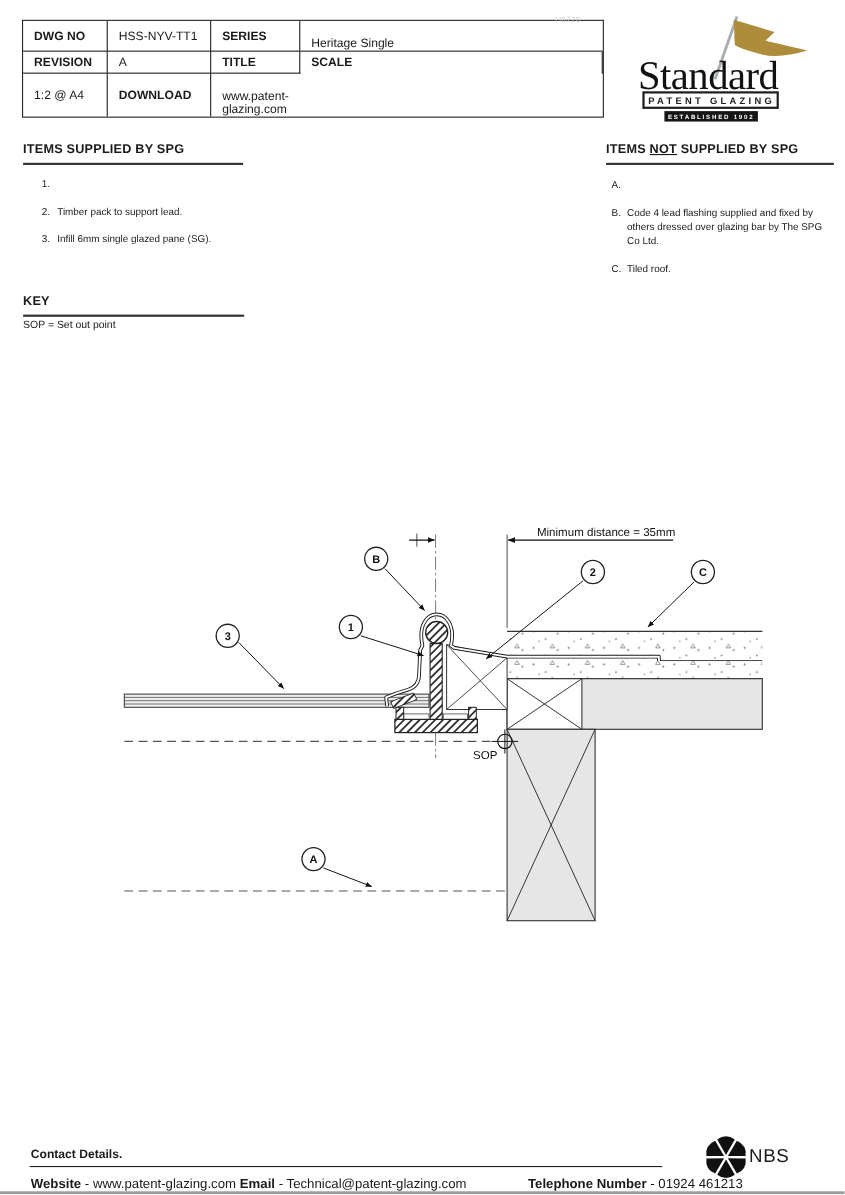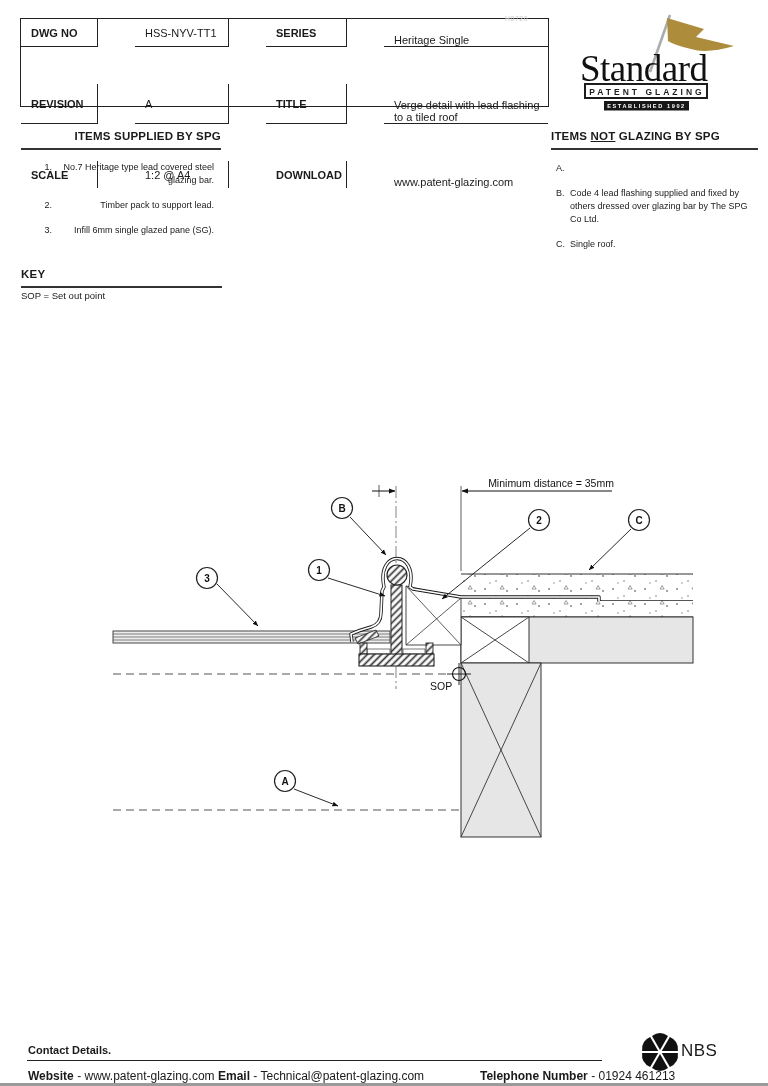--- a/index.html
+++ b/index.html
@@ -1,31 +1,31 @@
 <!DOCTYPE html>
 <html><head>
 <meta charset="utf-8">
 <style>
   html,body{margin:0;padding:0;background:#fff;}
   .page{position:relative;width:768px;height:1086px;background:#fff;overflow:hidden;
         font-family:"Liberation Sans",sans-serif;color:#1a1a1a;}
   
   .tb{position:absolute;left:20px;top:18px;width:529px;height:89px;
       border:1.6px solid #222;display:grid;
-      grid-template-columns:77px 94px 81px 1fr;grid-template-rows:1fr 1fr 1fr;box-sizing:border-box;gap:37px;}
+      grid-template-columns:77px 94px 81px 1fr;grid-template-rows:1fr 1fr 1fr;box-sizing:border-box;}
   .tb .cell{display:flex;align-items:center;padding-left:10px;font-size:11px;
       border-right:1.2px solid #222;border-bottom:1.2px solid #222;box-sizing:border-box;}
   .tb .cell.last-col{border-right:none;margin-top:15px;}
   .tb .cell.last-row{border-bottom:none;}
   .tb .lbl{font-weight:bold;}
   .watermark{position:absolute;left:505px;top:15px;font-size:7px;color:#c9c9c9;letter-spacing:.5px;}
   
   .sec-h{font-size:11.5px;font-weight:bold;letter-spacing:.2px;}
   .rule{height:1.5px;background:#333;margin-top:6px;}
-  .col-left{position:absolute;left:21px;top:130px;width:200px;text-align:right;}
+  .col-left{position:absolute;left:21px;top:130px;width:200px;}
   .col-right{position:absolute;left:551px;top:130px;width:207px;}
   .key-sec{position:absolute;left:21px;top:268px;width:201px;}
   ol.items{list-style:none;margin:0;padding:0;font-size:9px;line-height:13px;}
   .col-left ol.items{margin-top:11px;padding-left:17px;}
   .col-right ol.items{margin-top:12px;padding-left:5px;}
   ol.items li{display:flex;margin-bottom:12px;}
   ol.items .num{width:14px;flex:0 0 14px;}
   .col-left ol.items .txt{width:162px;}
   .col-right ol.items .txt{width:180px;}
   .key-entry{font-size:9.5px;margin-top:2px;}
@@ -51,21 +51,20 @@
 
   <div class="tb">
     <div class="cell lbl">DWG NO</div>
     <div class="cell">HSS-NYV-TT1</div>
     <div class="cell lbl">SERIES</div>
     <div class="cell last-col">Heritage Single</div>
 
     <div class="cell lbl">REVISION</div>
     <div class="cell">A</div>
     <div class="cell lbl">TITLE</div>
-    <div class="cell last-col">Verge detail with lead flashing to a tiled roof</div>
 
     <div class="cell lbl last-row">SCALE</div>
     <div class="cell last-row">1:2 @ A4</div>
     <div class="cell lbl last-row">DOWNLOAD</div>
     <div class="cell last-col last-row">www.patent-glazing.com</div>
   </div>
   <div class="watermark">H0720</div>
 
   <svg class="logo-svg" width="186" height="104" viewBox="571 10 186 104">
     <line x1="668" y1="15" x2="648" y2="72" stroke="#a8adb0" stroke-width="2.6"></line>
@@ -76,47 +75,46 @@
     <rect x="602" y="101" width="85" height="9.5" fill="#161616"></rect>
     <text x="644.5" y="108" font-size="5.6" font-weight="bold" letter-spacing="1.6" fill="#fff" text-anchor="middle">ESTABLISHED 1902</text>
   </svg>
 
   <section class="col-left">
     <div class="sec-h">ITEMS SUPPLIED BY SPG</div>
     <div class="rule"></div>
     <ol class="items">
       <li>
         <span class="num">1.</span>
-        <span class="txt">No.7 Heritage type lead covered steel glazing bar.</span>
         </li>
       <li>
         <span class="num">2.</span>
         <span class="txt">Timber pack to support lead.</span>
         </li>
       <li>
         <span class="num">3.</span>
         <span class="txt">Infill 6mm single glazed pane (SG).</span>
         </li>
     </ol>
   </section>
 
   <section class="col-right">
-    <div class="sec-h"><span>ITEMS </span><span class="u">NOT</span><span> GLAZING BY SPG</span></div>
+    <div class="sec-h"><span>ITEMS </span><span class="u">NOT</span><span> SUPPLIED BY SPG</span></div>
     <div class="rule"></div>
     <ol class="items">
       <li>
         <span class="num">A.</span>
         </li>
       <li>
         <span class="num">B.</span>
         <span class="txt">Code 4 lead flashing supplied and fixed by others dressed over glazing bar by The SPG Co Ltd.</span>
         </li>
       <li>
         <span class="num">C.</span>
-        <span class="txt">Single roof.</span>
+        <span class="txt">Tiled roof.</span>
         </li>
     </ol>
   </section>
 
   <section class="key-sec">
     <div class="sec-h">KEY</div>
     <div class="rule"></div>
     <div class="key-entry">SOP = Set out point</div>
   </section>
 

